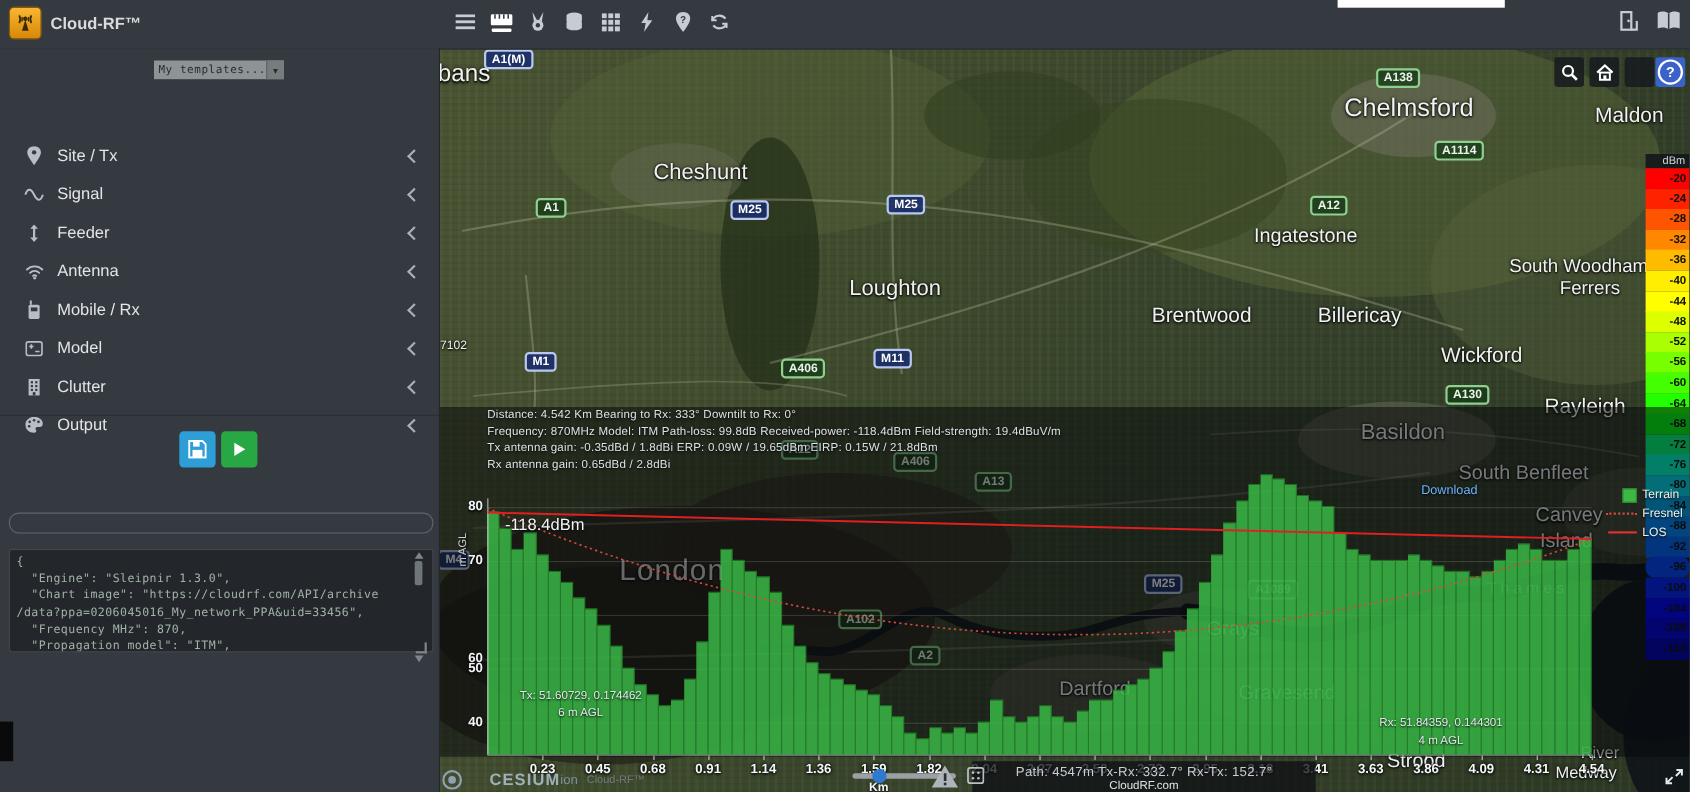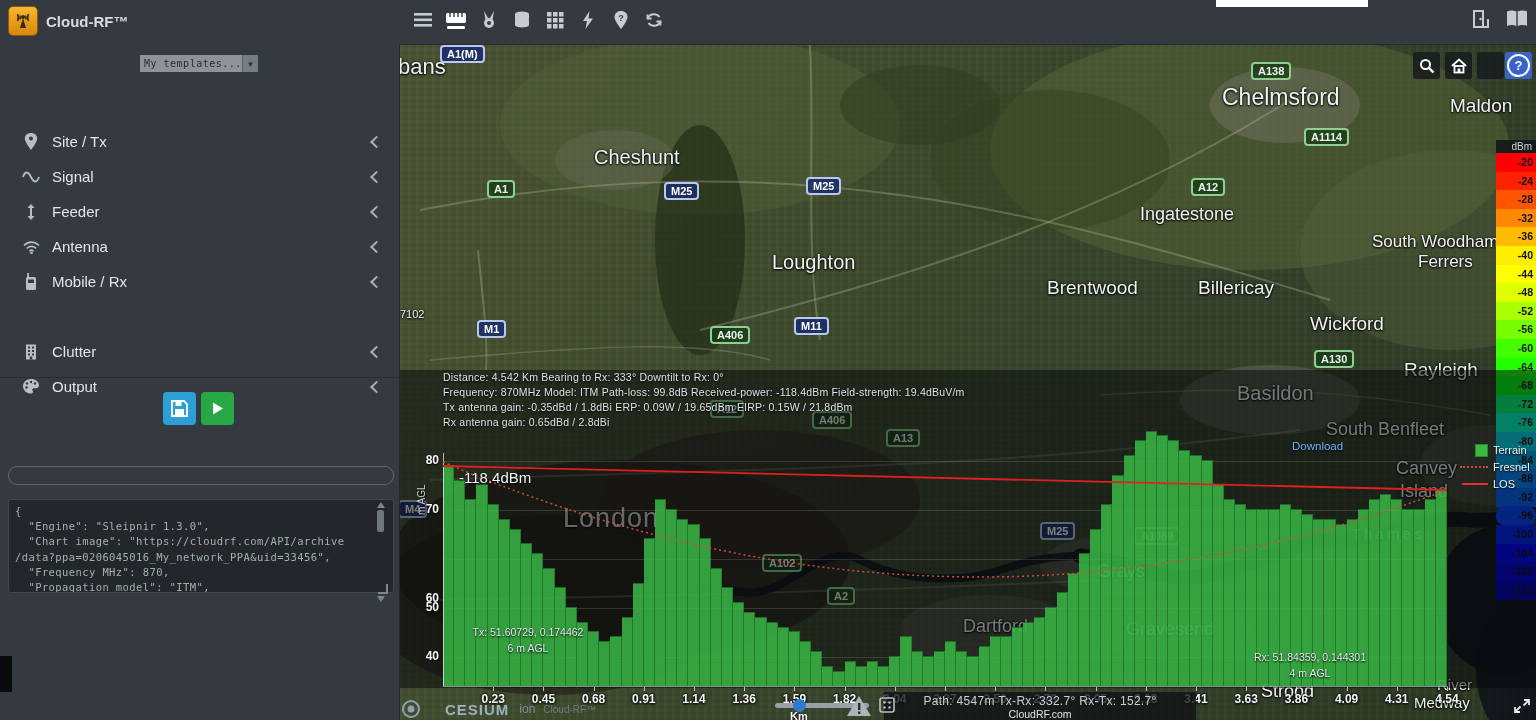--- a/index.html
+++ b/index.html
@@ -83,21 +83,21 @@
   #helpbtn{position:absolute;left:1505px;top:52px;width:27px;height:27px;background:#3a62c9;border-radius:3px;display:flex;align-items:center;justify-content:center;pointer-events:auto;cursor:pointer;}
   #helpbtn .qc{width:19px;height:19px;border:2px solid #fff;border-radius:50%;color:#fff;font-size:13px;font-weight:bold;text-align:center;line-height:19px;}
   #pathbar{position:absolute;left:884px;top:692px;width:312px;height:28px;background:rgba(15,17,20,.78);text-align:center;color:#c9ced4;}
   #pathbar .l1{font-size:12px;margin-top:2px;letter-spacing:.3px;}
   #pathbar .l2{font-size:10.5px;color:#dfe3e6;}
   #slider{position:absolute;left:775px;top:703px;width:94px;height:5px;background:#9aa0a5;border-radius:3px;pointer-events:auto;cursor:pointer;}
   #sthumb{position:absolute;left:18px;top:-4px;width:13px;height:13px;border-radius:50%;background:#2e7ad1;}
   #kmlab{position:absolute;left:790px;top:710px;color:#f4f6f8;font-size:11px;font-weight:600;text-shadow:0 1px 2px #000;}
   #credit{position:absolute;left:402px;top:700px;display:flex;align-items:center;pointer-events:auto;cursor:pointer;}
   #credit .c1{font-size:15px;font-weight:bold;color:#9fb0bd;letter-spacing:1px;padding-left:25px;}
-  #credit .c2{font-size:12px;color:#7f8da0;margin-left:10px;}
+  #credit .c2{font-size:12px;color:#7f8da0;margin-left:0;}
   #credit .c3{font-size:10px;color:#6f7a80;margin-left:8px;}
   #blackbox{position:absolute;left:0;top:656px;width:12px;height:36px;background:#0a0a0a;z-index:11;}
   #warn{position:absolute;left:845px;top:694px;}
   #gridico{position:absolute;left:879px;top:697px;}
   #resizer{position:absolute;left:1513px;top:698px;pointer-events:auto;cursor:pointer;}
 </style>
 </head>
 <body>
 
 <div id="stage">
@@ -609,20 +609,32 @@
       <span class="mic">
           <svg width="12" height="17" viewBox="0 0 12 17">
             <line x1="3" y1="0" x2="3" y2="4" stroke="currentColor" stroke-width="1.8"></line>
             <rect x="1" y="4" width="10" height="13" rx="1.5" fill="currentColor"></rect>
             <rect x="3" y="6.5" width="6" height="3.5" fill="#343a40"></rect>
           </svg>
         </span>
       <span class="mlb">Mobile / Rx</span>
         <span class="chev"></span>
     </div>
+    <div class="mrow" style="top:255px">
+      <span class="mic">
+          <svg width="16" height="14" viewBox="0 0 16 14">
+            <rect x="0.8" y="0.8" width="14.4" height="12.4" rx="2" fill="none" stroke="currentColor" stroke-width="1.6"></rect>
+            <line x1="3.5" y1="5" x2="7.5" y2="5" stroke="currentColor" stroke-width="1.5"></line>
+            <line x1="5.5" y1="3" x2="5.5" y2="7" stroke="currentColor" stroke-width="1.5"></line>
+            <line x1="9" y1="9.5" x2="13" y2="9.5" stroke="currentColor" stroke-width="1.5"></line>
+          </svg>
+        </span>
+      <span class="mlb">Model</span>
+        <span class="chev"></span>
+    </div>
     <div class="mrow" style="top:290px">
       <span class="mic">
           <svg width="12" height="16" viewBox="0 0 12 16">
             <rect x="1" y="0.5" width="10" height="15" fill="currentColor"></rect>
             <g fill="#343a40">
               <rect x="3" y="2.5" width="2" height="2"></rect>
               <rect x="7" y="2.5" width="2" height="2"></rect>
               <rect x="3" y="6" width="2" height="2"></rect>
               <rect x="7" y="6" width="2" height="2"></rect>
               <rect x="3" y="9.5" width="2" height="2"></rect>

